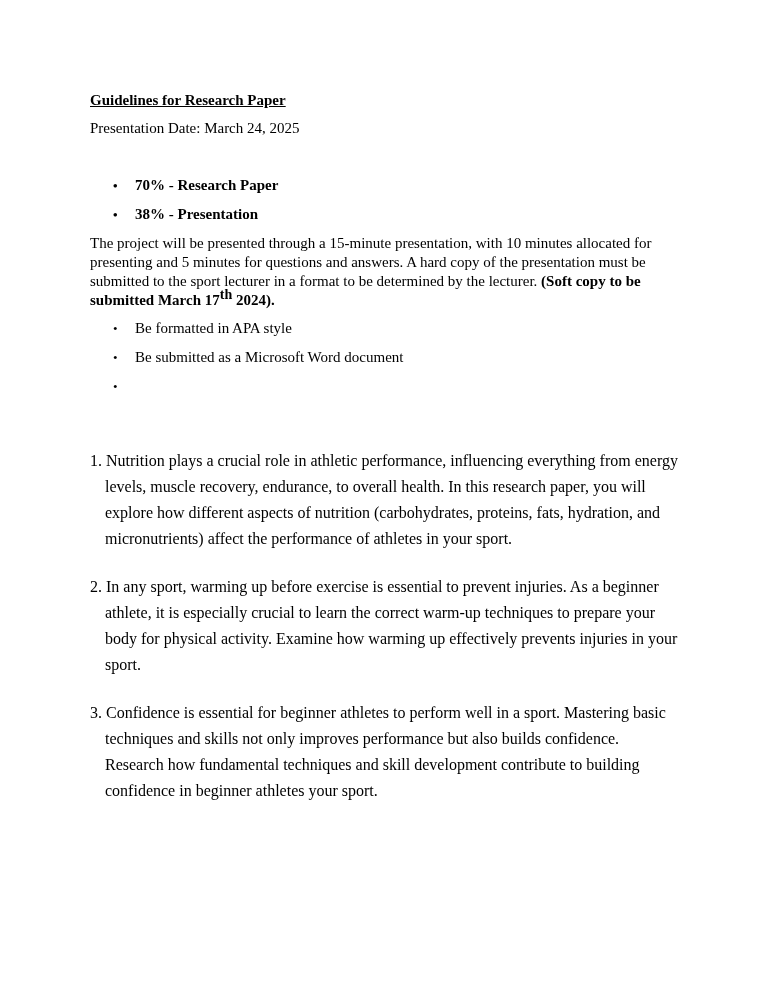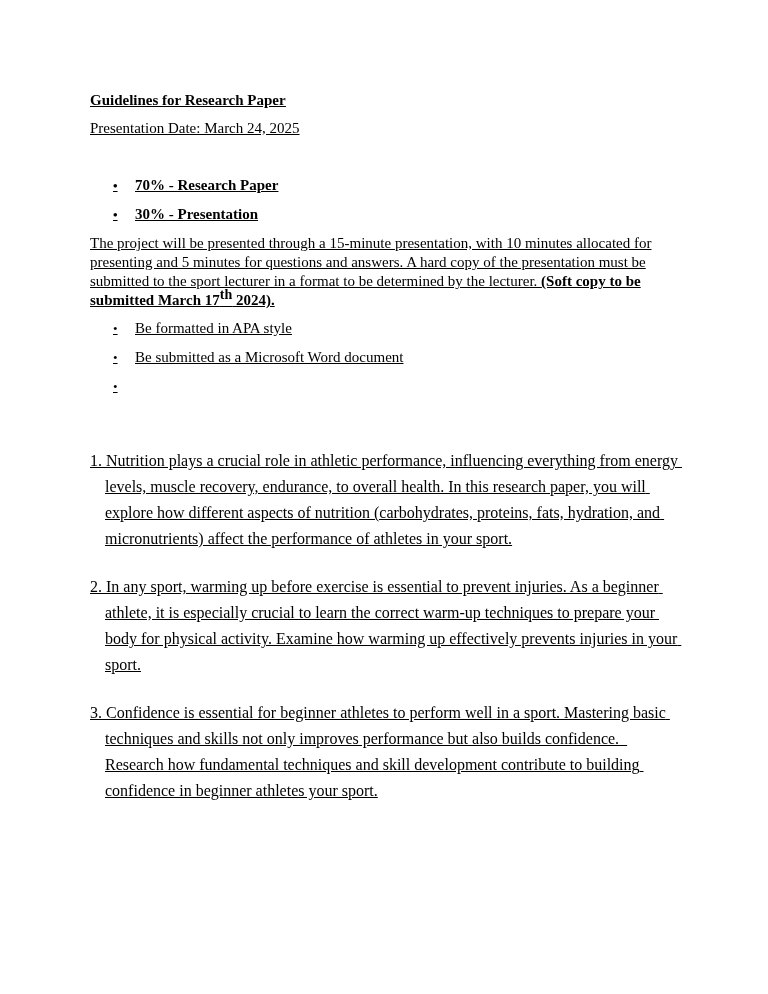--- a/index.html
+++ b/index.html
@@ -9,21 +9,20 @@
     height: 994px;
     font-family: "Liberation Serif", "DejaVu Serif", serif;
     color: #000000;
     overflow: hidden;
   }
   .page {
     width: 768px;
     height: 994px;
     background: #ffffff;
     position: relative;
-    text-decoration: underline;
   }
   .content {
     padding: 91px 90px 0 90px;
     width: 768px;
   }
   .title {
     font-size: 15px;
     font-weight: bold;
     text-decoration: underline;
     line-height: 19px;
@@ -79,21 +78,21 @@
 
 
 
     <div>
       <div class="bullet-item bold">
         <span class="bullet-marker">•</span>
         <span class="bullet-text">70% - Research Paper</span>
       </div>
       <div class="bullet-item bold">
         <span class="bullet-marker">•</span>
-        <span class="bullet-text">30% - Presentation</span>
+        <span class="bullet-text">38% - Presentation</span>
       </div>
     </div>
 
     <p class="para"><span>The project will be presented through a 15-minute presentation, with 10 minutes allocated for presenting and 5 minutes for questions and answers. A hard copy of the presentation must be submitted to the sport lecturer in a format to be determined by the lecturer. </span><span class="bold">(Soft copy to be submitted March 17</span><sup class="bold-sup">th</sup><span class="bold"> 2024).</span></p>
 
 
     <div>
       <div class="bullet-item">
         <span class="bullet-marker">•</span>
         <span class="bullet-text">Be formatted in APA style</span>

